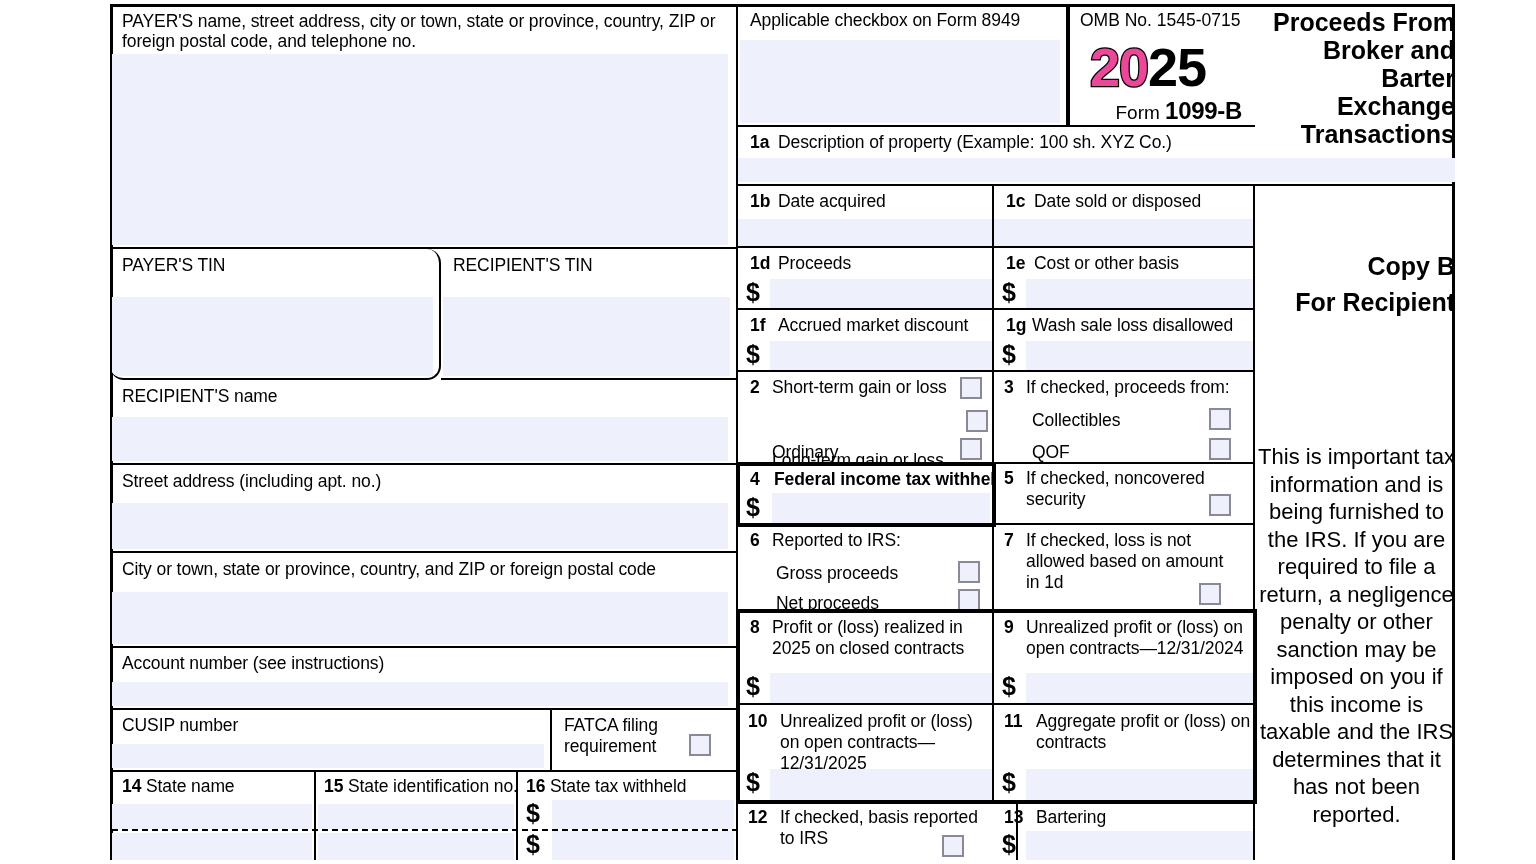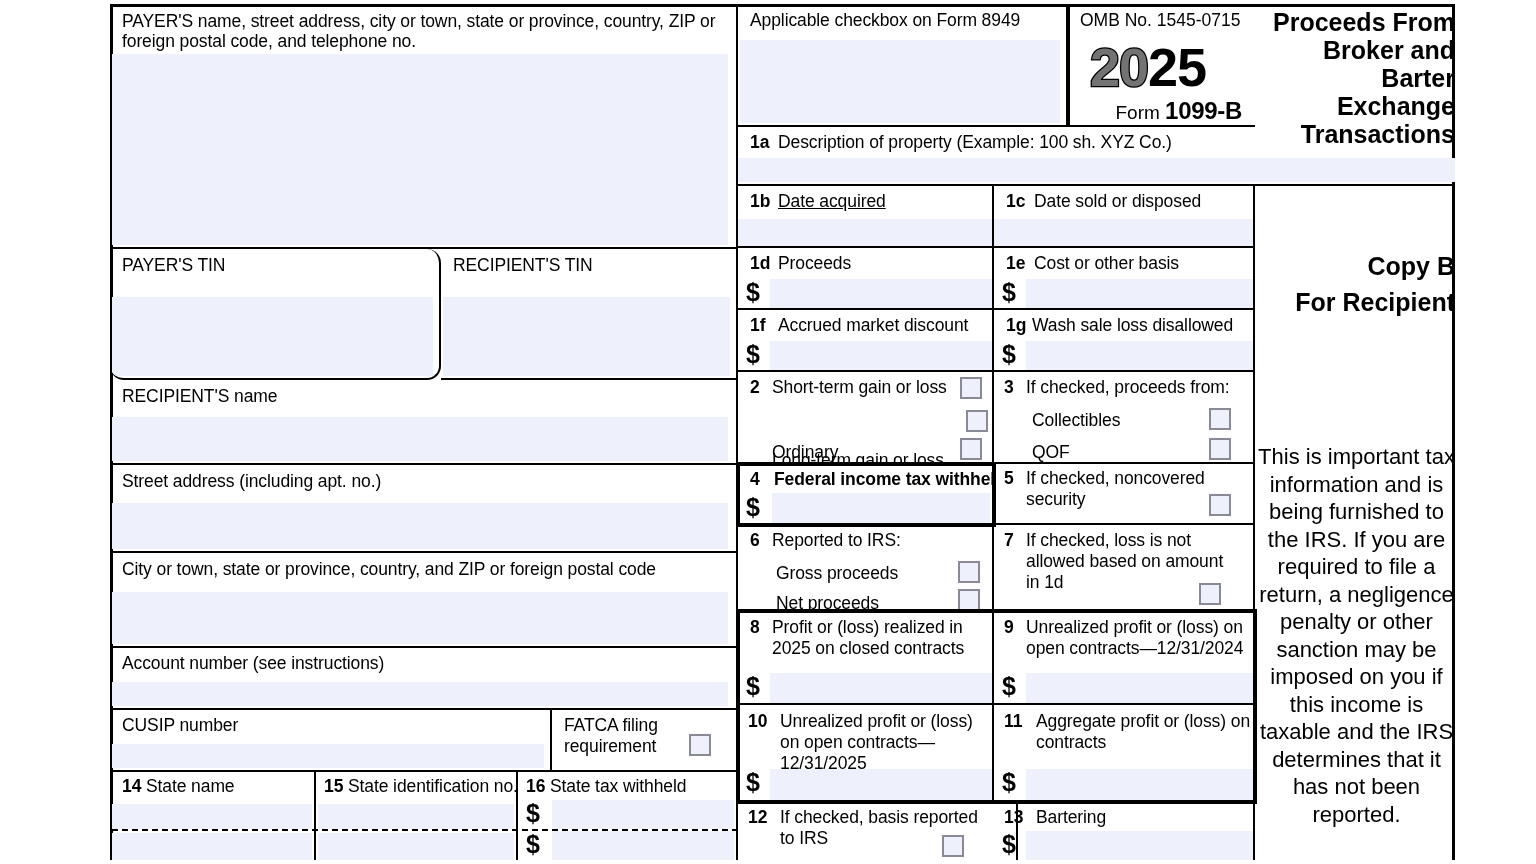--- a/index.html
+++ b/index.html
@@ -106,21 +106,21 @@
   
   .omb-no { position: absolute; font-size: 17.5px; }
   .year {
     position: absolute;
     font-size: 54px;
     font-weight: bold;
     line-height: 1;
     letter-spacing: -1px;
   }
   .year .hollow {
-    color: #737373;
+    color: #ec4899;
     -webkit-text-stroke: 2.5px #000;
     paint-order: stroke fill;
   }
   .formno {
     position: absolute;
     font-size: 19px;
     text-align: right;
   }
   .formno b { font-size: 24px; letter-spacing: -0.3px; }
 
@@ -223,21 +223,21 @@
 
   <div class="cell bb" style="left:738px; top:127px; width:717px; height:59px;">
     <div class="lbl bold" style="left:12px; top:5px;">1a</div>
     <div class="lbl" style="left:40px; top:5px;">Description of property (Example: 100 sh. XYZ Co.)</div>
     <div class="fill" style="left:0px; top:31px; width:717px; height:24px;"></div>
   </div>
   <div class="cell" style="left:736px; top:127px; width:2px; height:59px; background:#000;"></div>
 
   <div class="cell br bb" style="left:738px; top:186px; width:256px; height:62px;">
     <div class="lbl bold" style="left:12px; top:5px;">1b</div>
-    <div class="lbl" style="left:40px; top:5px;text-decoration:underline;">Date acquired</div>
+    <div class="lbl" style="left:40px; top:5px;">Date acquired</div>
     <div class="fill" style="left:0px; top:33px; width:254px; height:27px;"></div>
   </div>
 
   <div class="cell br bb" style="left:994px; top:186px; width:261px; height:62px;">
     <div class="lbl bold" style="left:12px; top:5px;">1c</div>
     <div class="lbl" style="left:40px; top:5px;">Date sold or disposed</div>
     <div class="fill" style="left:0px; top:33px; width:259px; height:27px;"></div>
   </div>
 
   <div class="cell br bb" style="left:738px; top:248px; width:256px; height:62px;">

